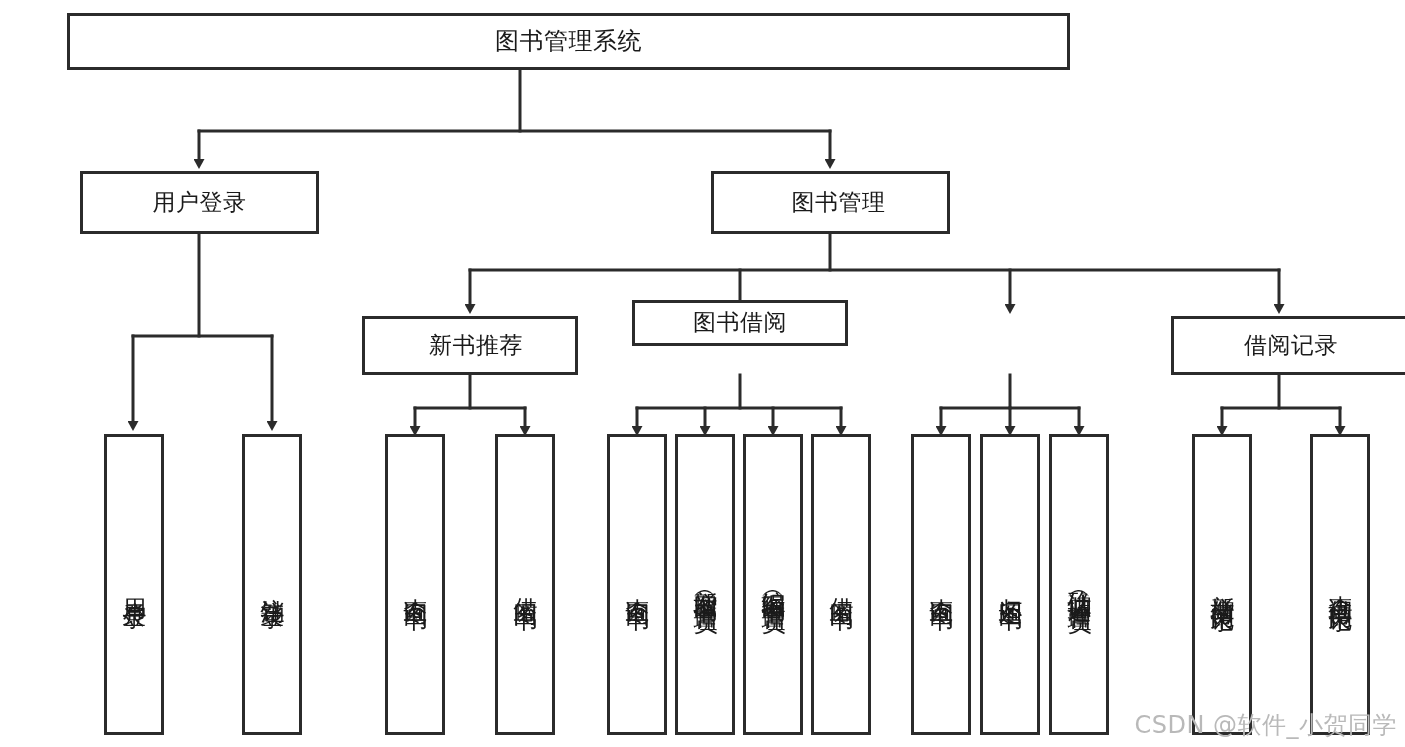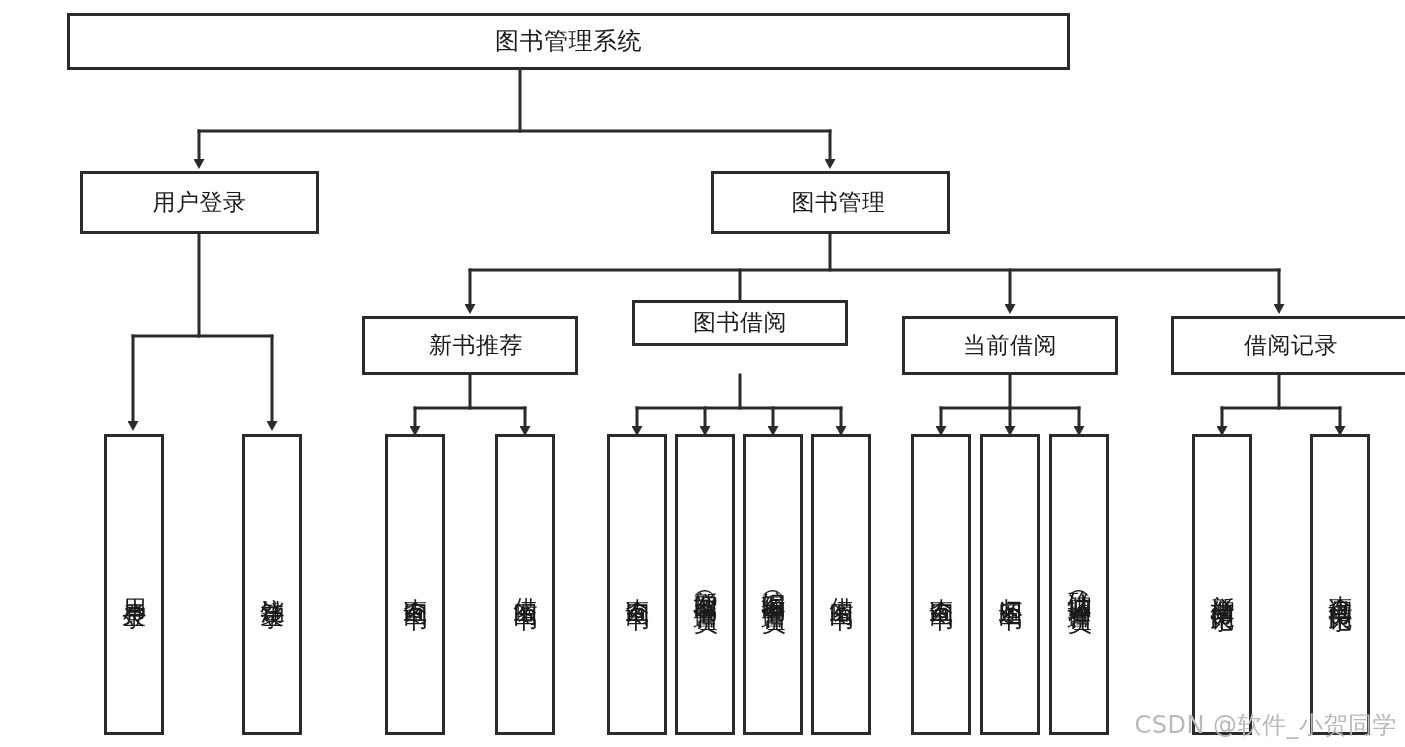--- a/index.html
+++ b/index.html
@@ -130,23 +130,20 @@
   <div class="node" style="left:711px; top:171px; width:239px; height:63px;padding-left:16px;">
     <span class="label">图书管理</span>
   </div>
 
   <div class="node" style="left:362px; top:316px; width:216px; height:59px;padding-left:12px;">
     <span class="label">新书推荐</span>
   </div>
   <div class="node" style="left:632px; top:300px; width:216px; height:46px;">
     <span class="label">图书借阅</span>
   </div>
-  <div class="node" style="left:902px; top:316px; width:216px; height:59px;">
-    <span class="label">当前借阅</span>
-  </div>
   <div class="node" style="left:1171px; top:316px; width:240px; height:59px;">
     <span class="label">借阅记录</span>
   </div>
 
   <div class="node vert" style="left:104px; top:434px; width:60px; height:301px;">
     <span class="label">用户登录</span>
   </div>
   <div class="node vert" style="left:242px; top:434px; width:60px; height:301px;">
     <span class="label">注销登录</span>
   </div>

